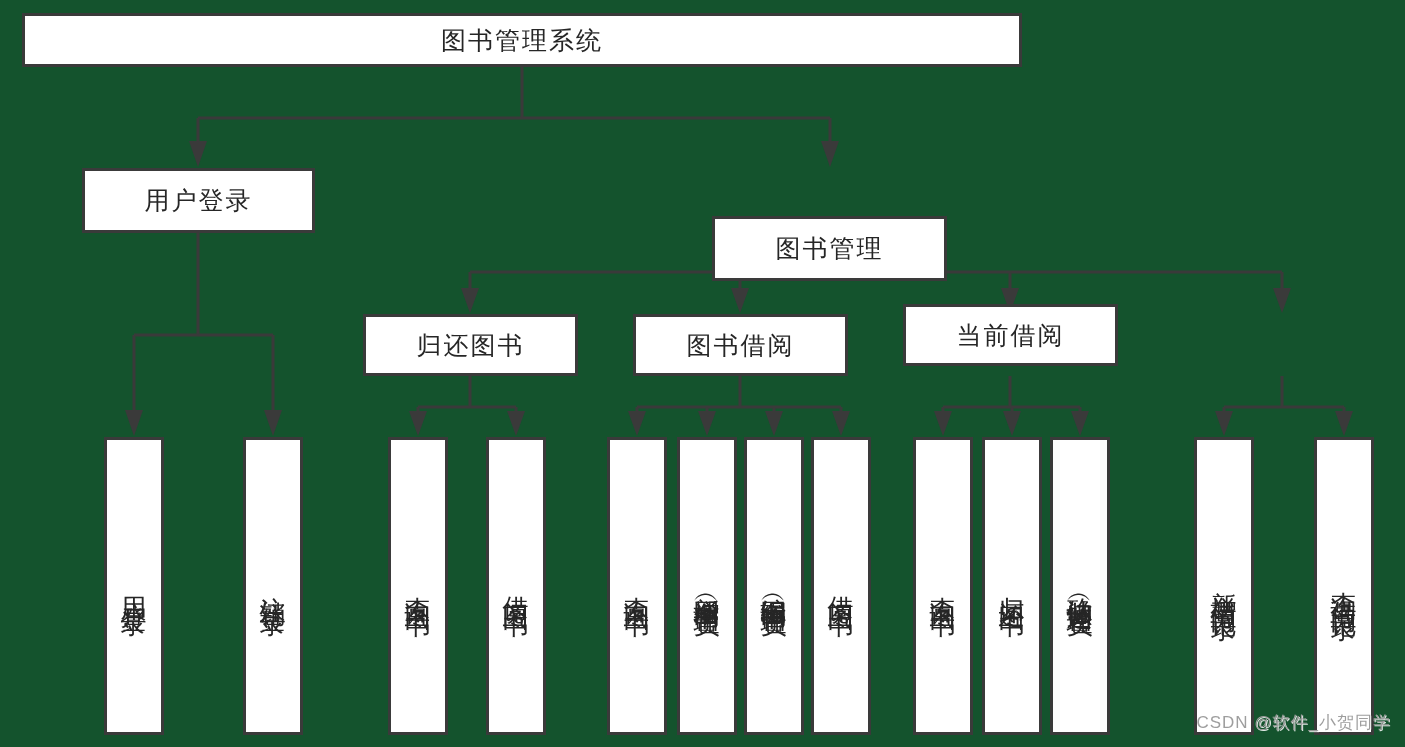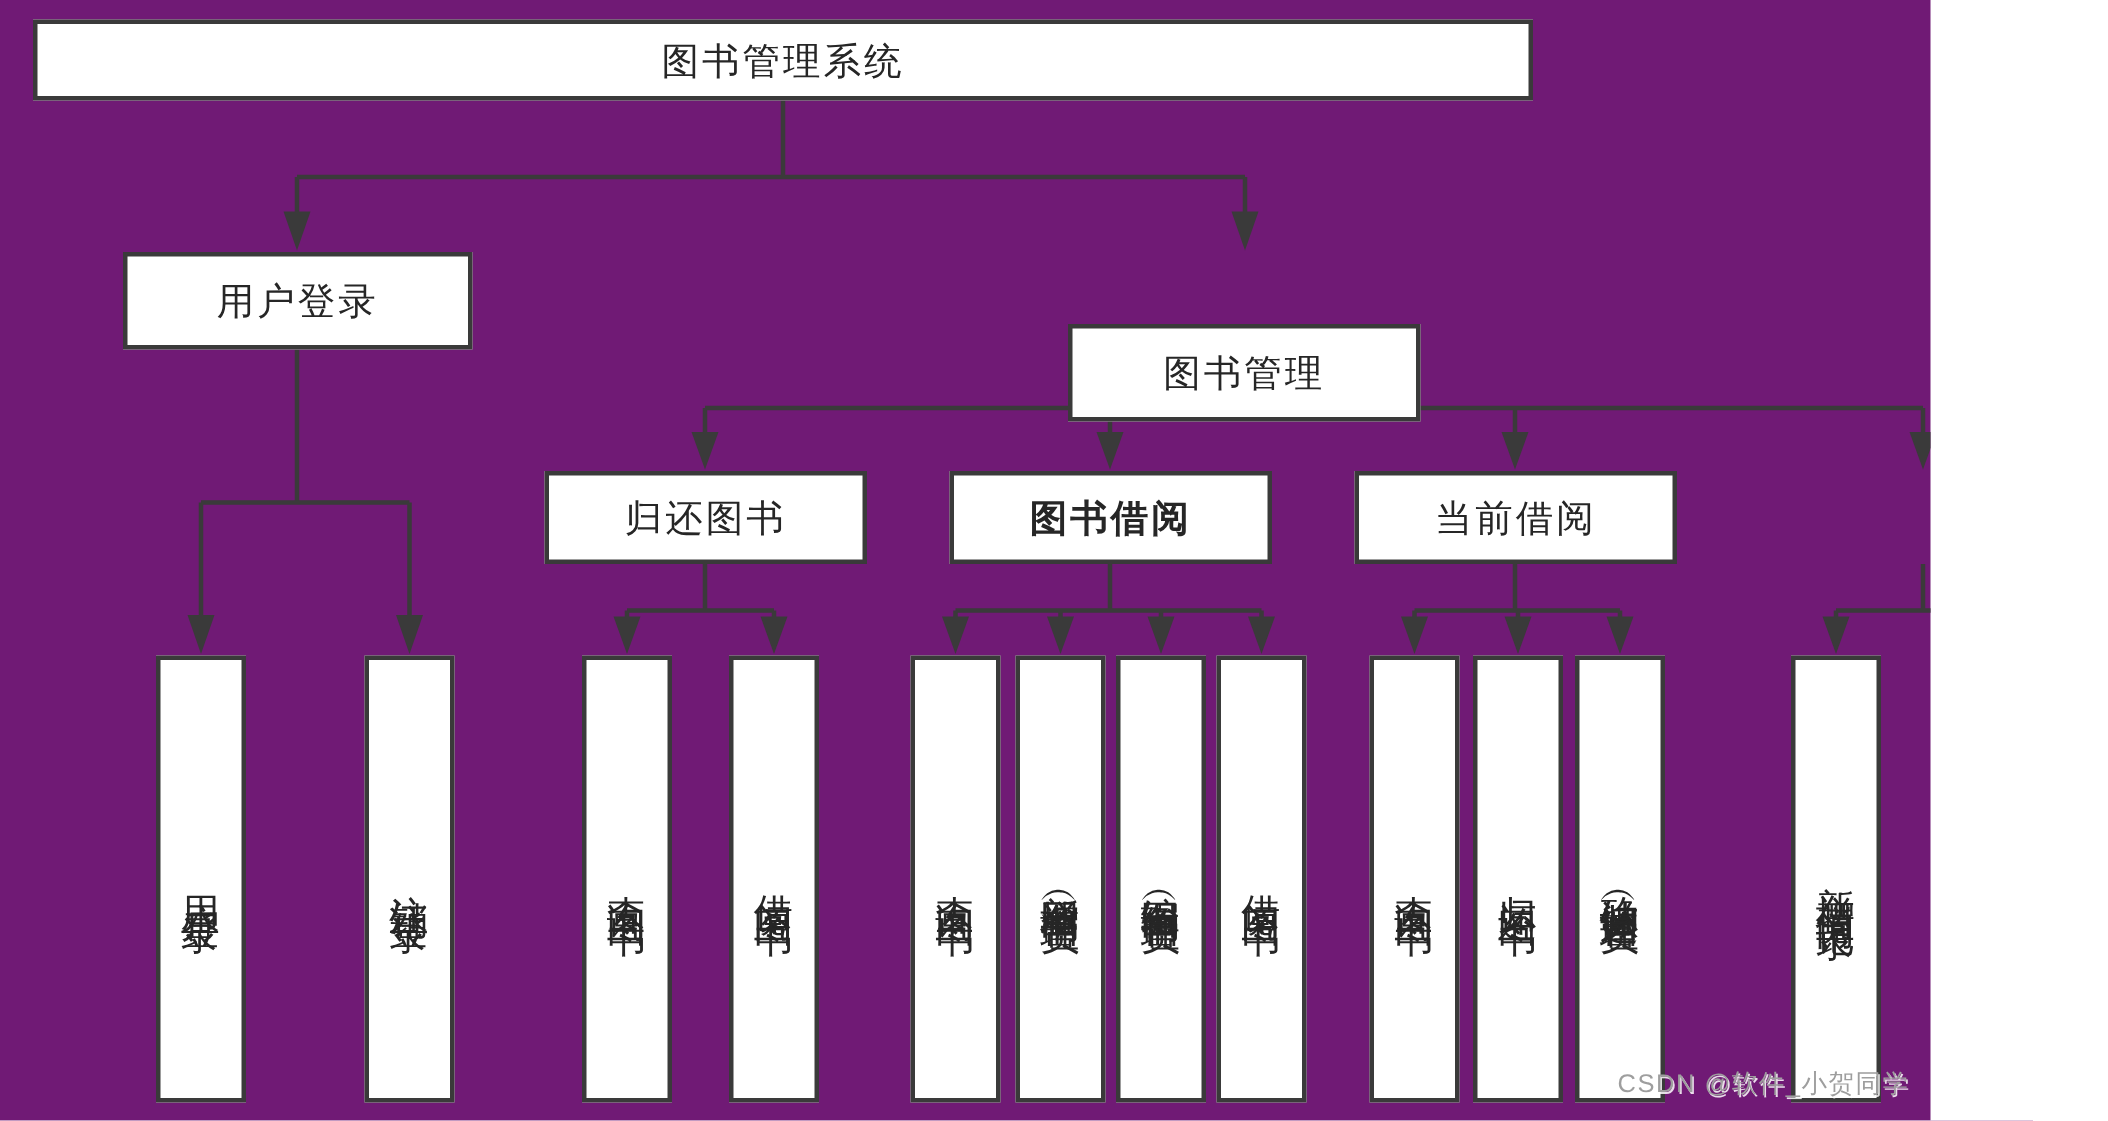--- a/index.html
+++ b/index.html
@@ -3,23 +3,23 @@
 <meta charset="utf-8">
 <style>
   html, body {
     margin: 0;
     padding: 0;
     background: #ffffff;
     font-family: "Liberation Sans", "DejaVu Sans", sans-serif;
   }
   .canvas {
     position: relative;
-    width: 1287px;
+    width: 1405px;
     height: 747px;
-    background: #701a75;
+    background: #14532d;
     overflow: hidden;
   }
   .connectors {
     position: absolute;
     left: 0;
     top: 0;
     width: 1405px;
     height: 747px;
     z-index: 1;
   }
@@ -117,24 +117,24 @@
   <div class="node h" style="left:82px; top:168px; width:233px; height:65px;">
     <span>用户登录</span>
   </div>
   <div class="node h" style="left:712px; top:168px; width:235px; height:65px;margin-top:48px;">
     <span>图书管理</span>
   </div>
 
   <div class="node h" style="left:363px; top:314px; width:215px; height:62px;">
     <span>归还图书</span>
   </div>
-  <div class="node h" style="left:633px; top:314px; width:215px; height:62px;font-weight:bold;">
+  <div class="node h" style="left:633px; top:314px; width:215px; height:62px;">
     <span>图书借阅</span>
   </div>
-  <div class="node h" style="left:903px; top:314px; width:215px; height:62px;text-align:center;">
+  <div class="node h" style="left:903px; top:304px; width:215px; height:62px;text-align:center;">
     <span>当前借阅</span>
   </div>
 
   <div class="node v" style="left:104px; top:437px; width:60px; height:298px;">
     <span>用户登录</span>
   </div>
   <div class="node v" style="left:243px; top:437px; width:60px; height:298px;">
     <span>注销登录</span>
   </div>
 

